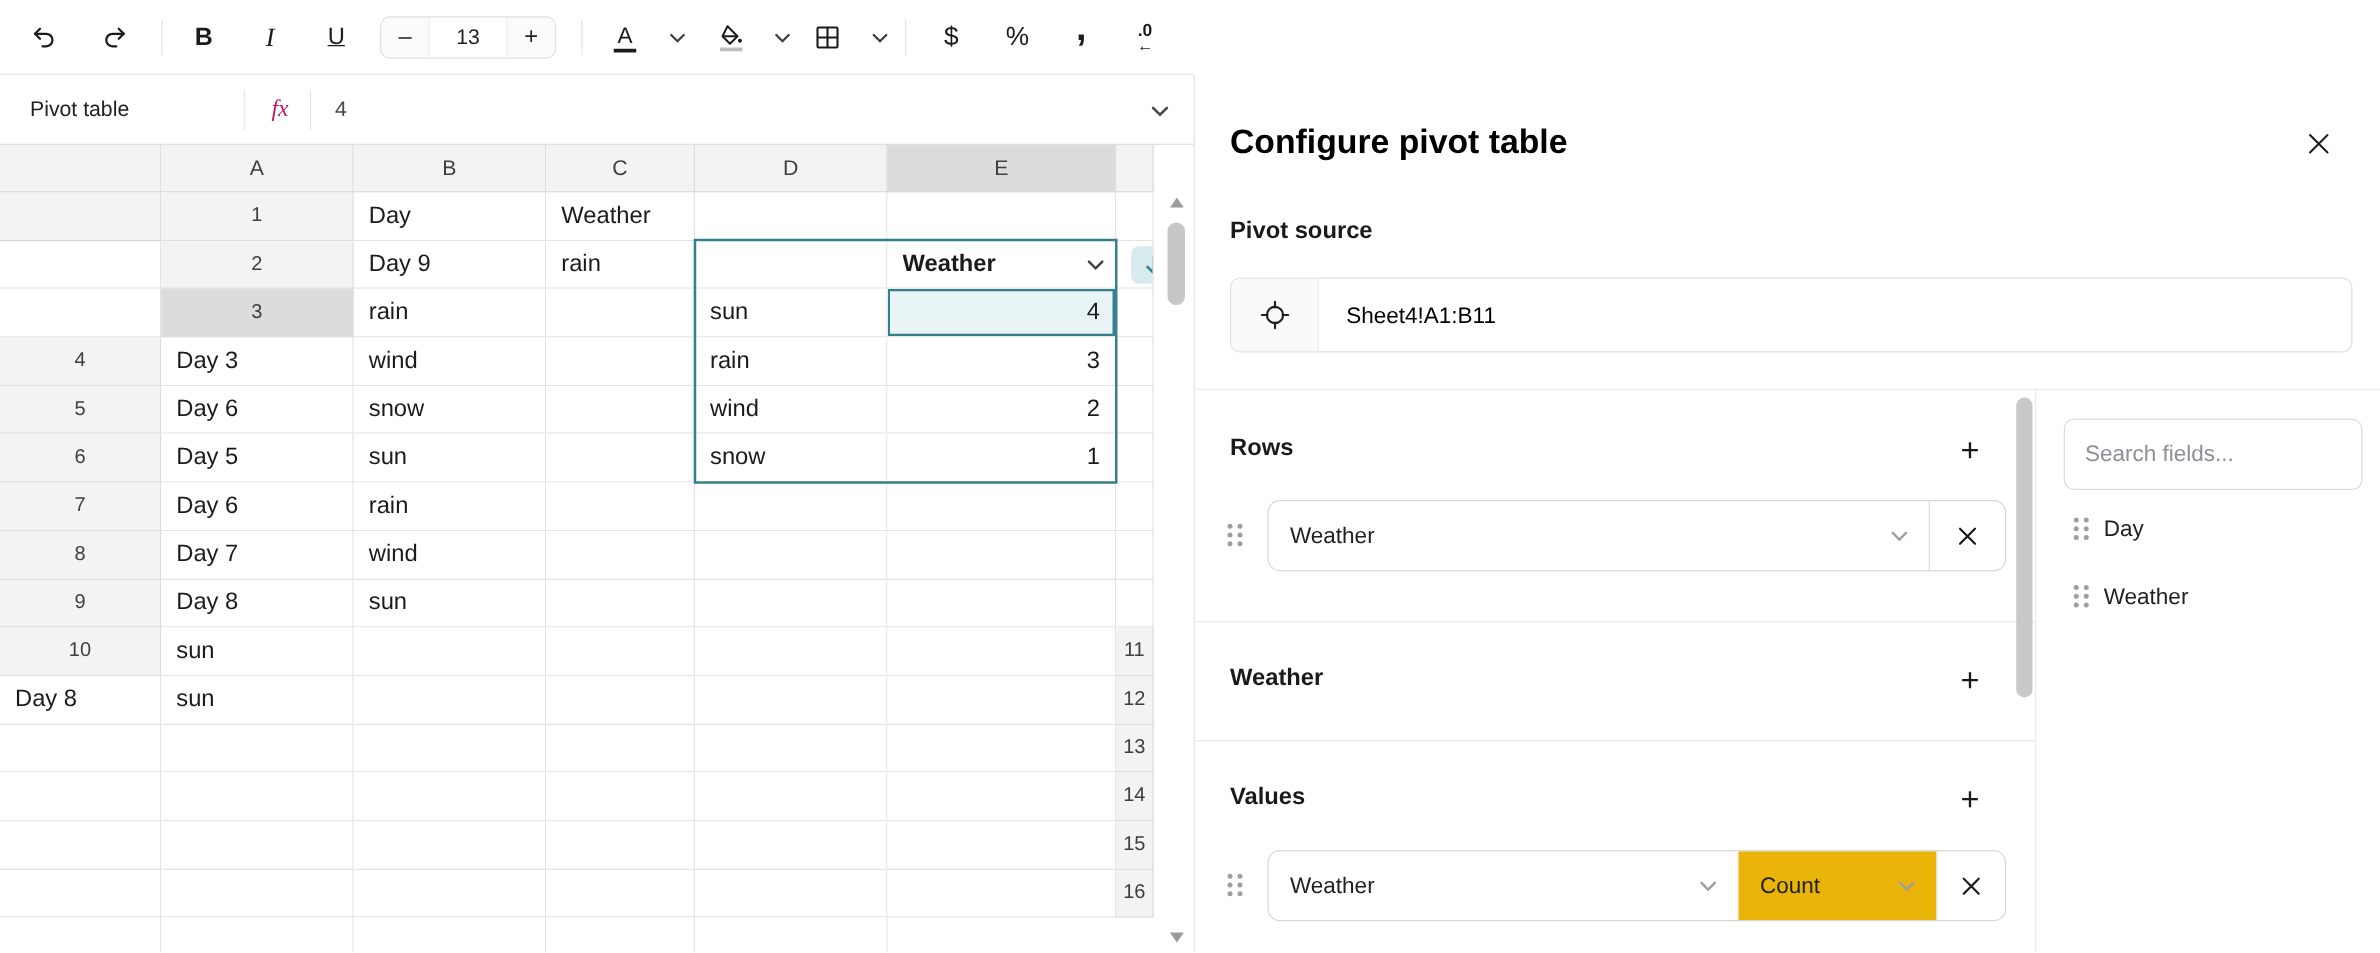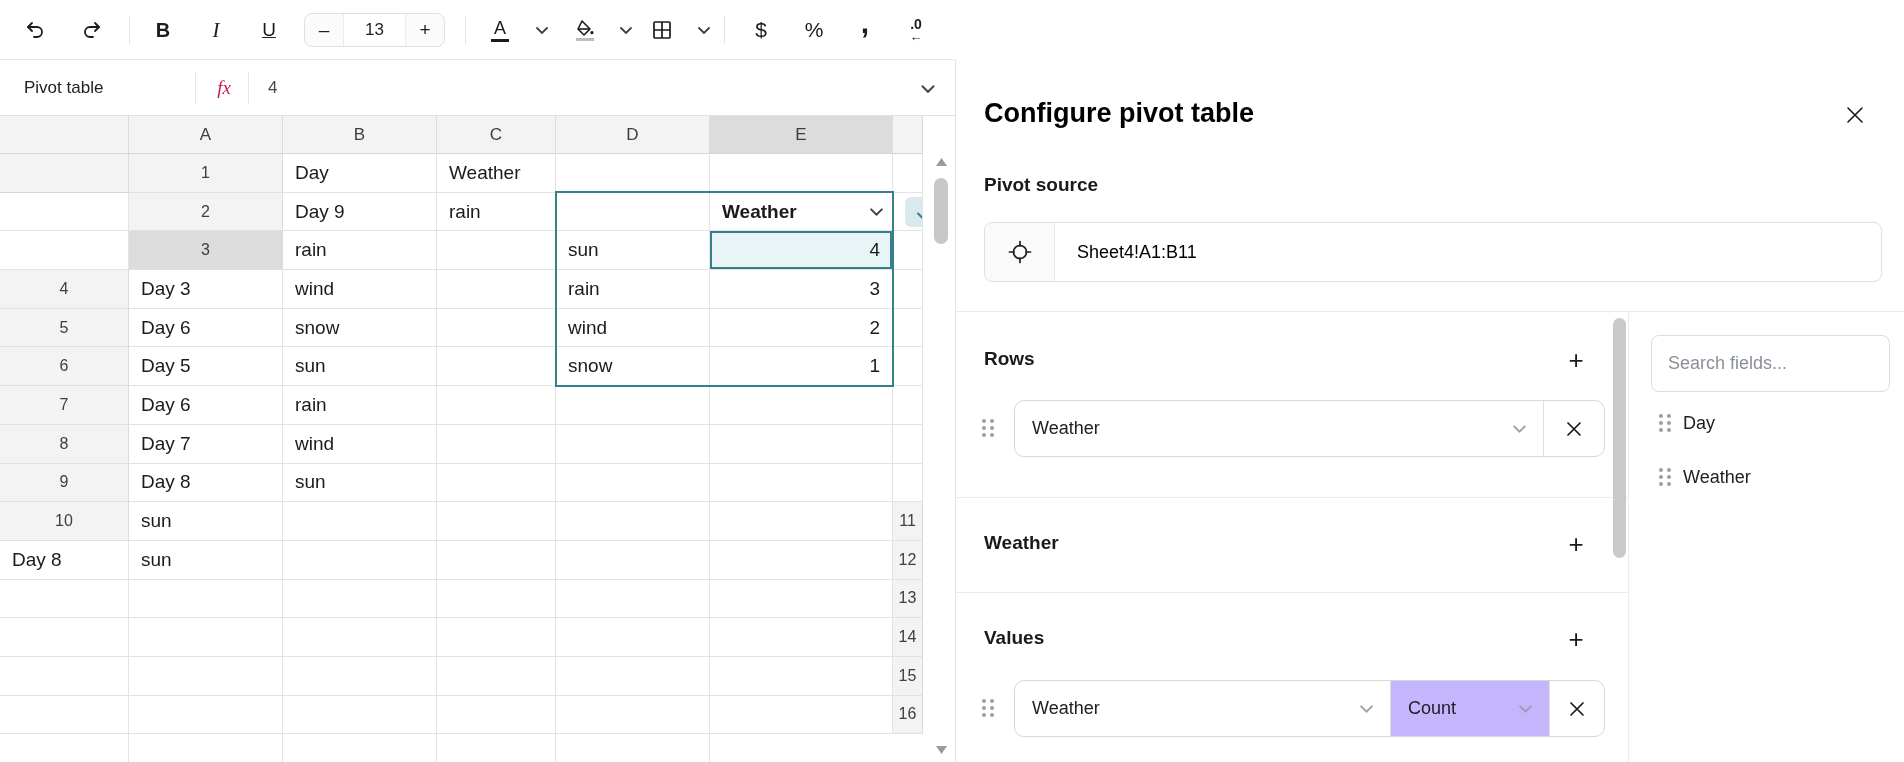--- a/index.html
+++ b/index.html
@@ -476,21 +476,21 @@
     <div class="pill" style="top:680px">
       <div class="seg" style="width:375px">
         <span class="lbl">Weather</span>
         <span class="chev">
             <svg width="15" height="10" viewBox="0 0 14 9" fill="none" stroke="#9aa0a6" stroke-width="1.8" stroke-linecap="round">
               <path d="M2 2 L7 7 L12 2"></path>
             </svg>
           </span>
       </div>
       <div class="vline"></div>
-      <div class="seg" style="flex:1; background:#c4b5fd">
+      <div class="seg" style="flex:1; background:#eab308">
         <span class="lbl">Count</span>
         <span class="chev">
             <svg width="15" height="10" viewBox="0 0 14 9" fill="none" stroke="#9aa0a6" stroke-width="1.8" stroke-linecap="round">
               <path d="M2 2 L7 7 L12 2"></path>
             </svg>
           </span>
       </div>
       <div class="vline"></div>
       <div class="xseg" style="width:54px">
         <svg width="18" height="18" viewBox="0 0 18 18" fill="none" stroke="#1a1a1a" stroke-width="1.7" stroke-linecap="round">

